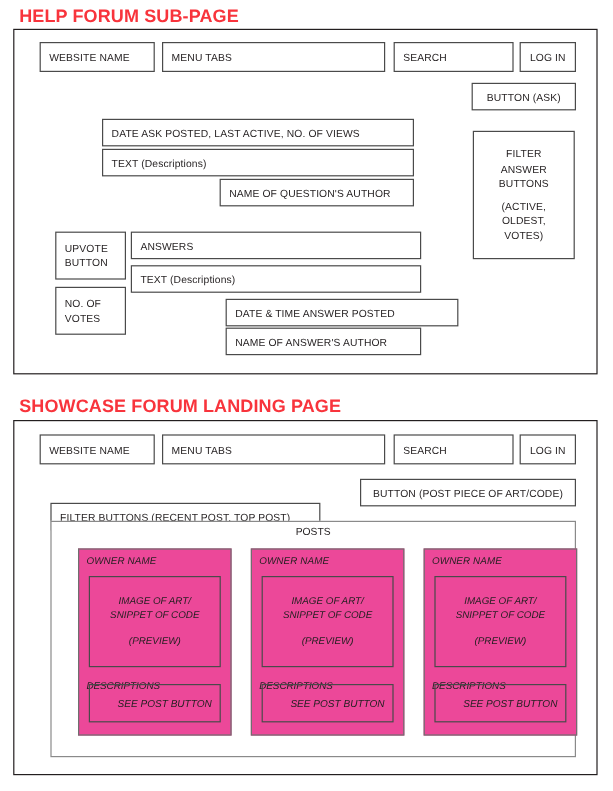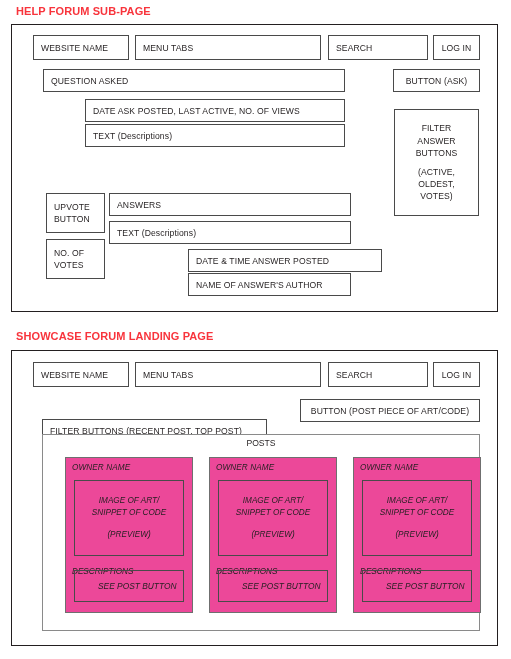--- a/index.html
+++ b/index.html
@@ -12,21 +12,21 @@
     height: 659px;
     font-family: "Liberation Sans", sans-serif;
     color: #231f20;
     position: relative;
     overflow: hidden;
   }
 
   
   .section-caption {
     position: absolute;
-    font-size: 11px;
+    font-size: 15px;
     font-weight: 600;
     letter-spacing: 0.1px;
     color: #f8343c;
     white-space: nowrap;
   }
 
   
   .page-frame {
     position: absolute;
     box-sizing: border-box;
@@ -135,28 +135,28 @@
 <div class="page-frame" style="left:11px; top:24px; width:487px; height:288px;">
 
   <div class="wb left" style="left:21px; top:10px; width:96px; height:25px;">WEBSITE NAME</div>
 
   <div class="wb left" style="left:123px; top:10px; width:186px; height:25px;">MENU TABS</div>
 
   <div class="wb left" style="left:316px; top:10px; width:100px; height:25px;">SEARCH</div>
 
   <div class="wb center" style="left:421px; top:10px; width:47px; height:25px;">LOG IN</div>
 
-  <div class="wb left" style="left:31px; top:44px; width:302px; height:23px;">QUESTION ASKED</div>
 
   <div class="wb left" style="left:73px; top:74px; width:260px; height:23px;">DATE ASK POSTED, LAST ACTIVE, NO. OF VIEWS</div>
 
   <div class="wb center" style="left:381px; top:44px; width:87px; height:23px;">BUTTON (ASK)</div>
 
   <div class="wb left" style="left:73px; top:99px; width:260px; height:23px;">TEXT (Descriptions)</div>
 
+  <div class="wb left" style="left:171px; top:124px; width:162px; height:23px;">NAME OF QUESTION'S AUTHOR</div>
 
   <div class="wb stack" style="left:382px; top:84px; width:85px; height:107px;">
     <span class="ln">FILTER</span>
     <span class="ln">ANSWER</span>
     <span class="ln">BUTTONS</span>
     <span class="gap"></span>
     <span class="ln">(ACTIVE,</span>
     <span class="ln">OLDEST,</span>
     <span class="ln">VOTES)</span>
   </div>

